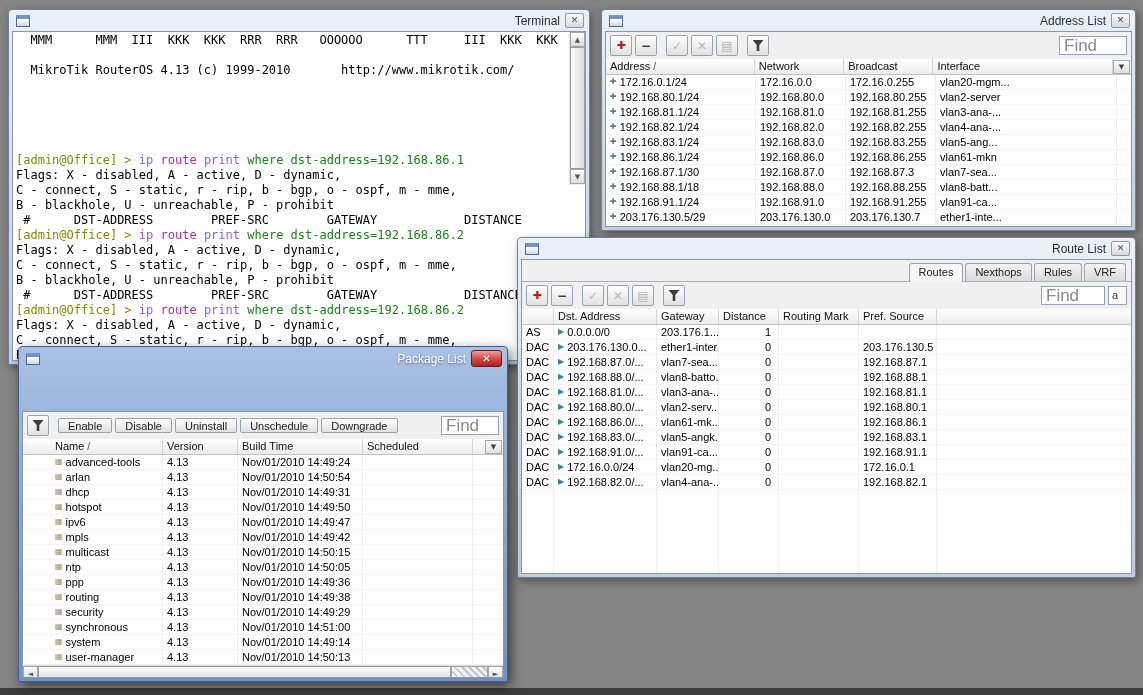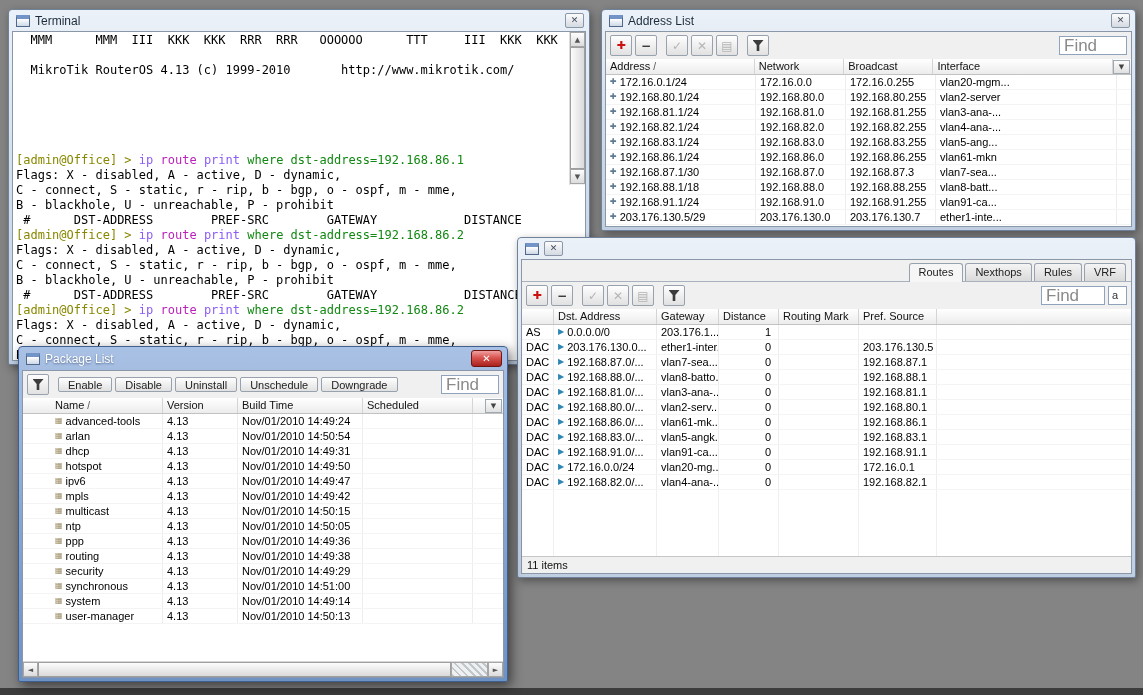--- a/index.html
+++ b/index.html
@@ -7,22 +7,22 @@
   body { font-family:"Liberation Sans", sans-serif; font-size:11px; background:#848484; position:relative; overflow:hidden; color:#000; }
   .icon-font { font-family:"DejaVu Sans", sans-serif; }
 
   .desktop { position:absolute; inset:0; background:#848484; }
   .bottom-strip { position:absolute; left:0; right:0; bottom:0; height:7px; background:#3c3c3c; }
 
   
   .window { position:absolute; display:flex; flex-direction:column; padding:0 3px 3px;
             border:1px solid #70819a; border-radius:4px 4px 2px 2px; box-shadow:2px 3px 8px rgba(0,0,0,.38); }
   .window.inactive { background:linear-gradient(180deg,#ebf1f8 0%,#d4dfec 45%,#bfcee1 100%); }
-  .window.active   { background:linear-gradient(180deg,#a9c1e4 0%,#8aa9d4 45%,#6e92c3 100%); border-color:#3f608f; box-shadow:3px 4px 12px rgba(0,0,0,.55); }
-  .titlebar { height:21px; display:flex; align-items:center; gap:5px; padding:0 2px 0 4px; flex:none; }
+  .window.active   { background:linear-gradient(180deg,#a9c1e4 0%,#8aa9d4 45%,#6e92c3 100%); border-color:#3f608f; box-shadow:3px 4px 12px rgba(0,0,0,.55);gap:41px; }
+  .titlebar { height:21px; display:flex; align-items:center; gap:5px; padding:0 2px 0 4px; flex:none;text-align:right; }
   .window.active .titlebar { height:23px; }
   .titlebar .title { flex:1; font-size:12px; color:#1d2b3c; white-space:nowrap; overflow:hidden; }
   .window.active .titlebar .title { color:#fff; text-shadow:0 1px 2px rgba(20,40,80,.55); }
   .win-icon { width:14px; height:12px; flex:none; display:inline-block;
               background:linear-gradient(180deg,#ffffff,#cdd8e6); border:1px solid #51688a; border-top:4px solid #7294c6; }
   .closebtn { flex:none; width:19px; height:15px; display:flex; align-items:center; justify-content:center;
               background:linear-gradient(180deg,#fcfcfc,#d4dae2); border:1px solid #8a97a8; border-radius:2px;
               font-size:9px; line-height:1; color:#45505e; }
   .window.active .closebtn { width:31px; height:17px; border-radius:3px; font-size:10px; color:#fff;
               background:linear-gradient(180deg,#efa0a0 0%,#d9534f 45%,#a8231d 100%); border-color:#701511; }
@@ -252,20 +252,21 @@
           <span class="cell al-c4">ether1-inte...</span>
           <span class="cell al-rest"></span>
         </div>
         </div>
     </div>
   </section>
 
   <section class="window inactive" style="left:517px; top:237px; width:619px; height:341px; z-index:3;">
     <header class="titlebar">
       <span class="win-icon"></span>
+      <span class="title">Route List</span>
       <span class="closebtn icon-font">✕</span>
     </header>
     <div class="client">
       <div class="tabbar">
         <span class="tab active">Routes</span>
         <span class="tab">Nexthops</span>
         <span class="tab">Rules</span>
         <span class="tab">VRF</span>
       </div>
       <div class="toolbar">
@@ -426,23 +427,20 @@
           <span class="cell rl-rest"></span>
         </div>
         </div>
       <div class="filler">
         <span class="fc rl-c0"></span>
           <span class="fc rl-c1"></span>
           <span class="fc rl-c2"></span>
         <span class="fc rl-c3"></span>
           <span class="fc rl-c4"></span>
           <span class="fc rl-c5"></span>
-      </div>
-      <div class="statusbar">
-        <span>11 items</span>
       </div>
     </div>
   </section>
 
   <section class="window active" style="left:18px; top:346px; width:490px; height:336px; z-index:4;">
     <header class="titlebar">
       <span class="win-icon"></span>
       <span class="title">Package List</span>
       <span class="closebtn icon-font">✕</span>
     </header>

